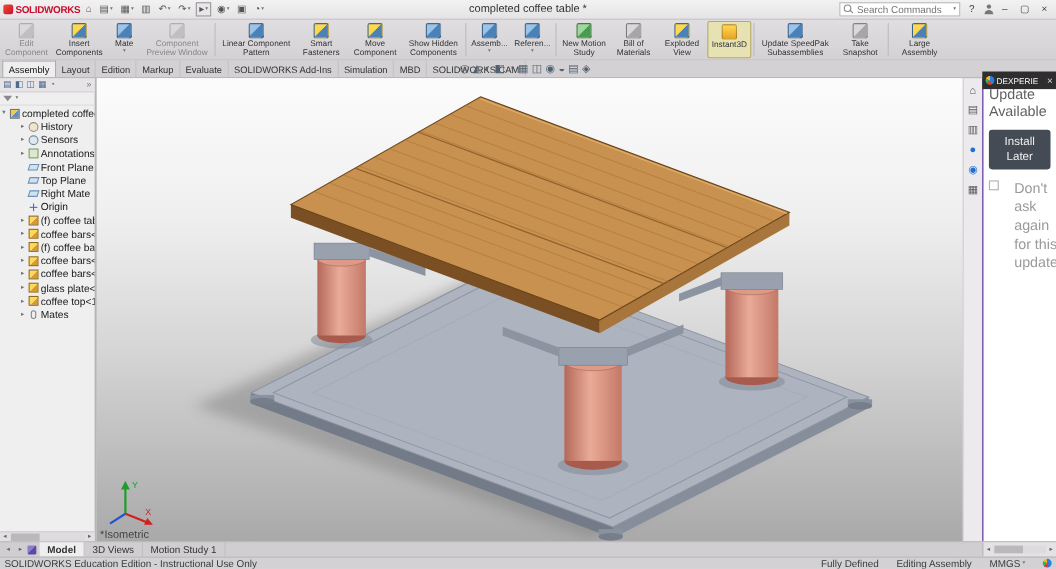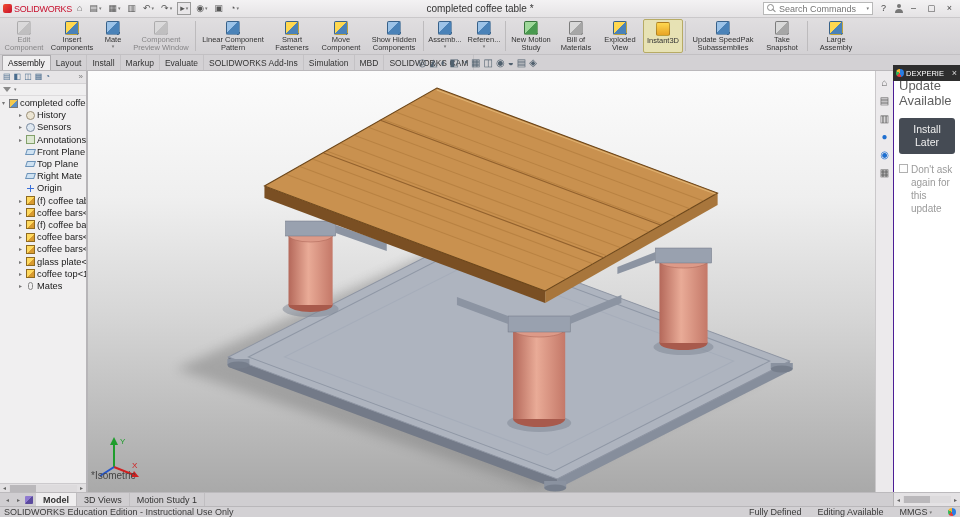--- a/index.html
+++ b/index.html
@@ -3,21 +3,21 @@
 <meta charset="utf-8">
 <style>
 *{margin:0;padding:0;box-sizing:border-box}
 body{width:960px;height:517px;overflow:hidden;font-family:"Liberation Sans",sans-serif;background:#d6d4d7}
 .app{width:960px;height:517px;display:flex;flex-direction:column;position:relative;overflow:hidden;color:#222}
 
 
 .titlebar{height:18px;flex:none;display:flex;align-items:center;gap:3px;padding:0 3px;background:linear-gradient(#f3f2f3,#e5e3e5);border-bottom:1px solid #cac8ca;position:relative}
 .logo{display:flex;align-items:center;gap:2px;flex:none}
 .logo-mark{width:9px;height:9px;border-radius:2px;background:linear-gradient(135deg,#f04e30,#c8102e)}
-.logo-text{font-size:9px;font-weight:normal;color:#c8102e;letter-spacing:-0.3px}
+.logo-text{font-size:9px;font-weight:bold;color:#c8102e;letter-spacing:-0.3px}
 .tb-ico{display:flex;align-items:center;gap:1px;padding:1px 2px;font-size:9px;color:#555;line-height:1}
 .caret{font-size:5px;color:#777;line-height:1}
 .tb-title{position:absolute;left:0;right:0;text-align:center;font-size:10px;color:#333;pointer-events:none}
 .search{margin-left:auto;display:flex;align-items:center;gap:3px;background:#fff;border:1px solid #b8b8b8;height:13px;padding:0 3px;width:110px}
 .search input{border:0;outline:0;background:transparent;flex:1;width:70px;font-size:9px;color:#666;font-family:"Liberation Sans",sans-serif}
 .mag{position:relative;width:9px;height:9px;flex:none}
 .mag::before{content:"";position:absolute;left:0;top:0;width:5px;height:5px;border:1px solid #8a8a8a;border-radius:50%}
 .mag::after{content:"";position:absolute;left:5px;top:6px;width:4px;height:1px;background:#8a8a8a;transform:rotate(45deg)}
 .person{position:relative;width:9px;height:9px}
 .person::before{content:"";position:absolute;left:2.5px;top:0;width:4px;height:4px;border-radius:50%;background:#777}
@@ -69,34 +69,34 @@
 .ti-origin{background:linear-gradient(#3a6fd8,#3a6fd8) center/7px 1.2px no-repeat,linear-gradient(#3a6fd8,#3a6fd8) center/1.2px 7px no-repeat}
 .ti-part{background:linear-gradient(135deg,#ffd95e 0 55%,#d89a2f 55%);border:1px solid #8f6a1f}
 .ti-mate{border:1px solid #888;border-radius:3px;width:5px;height:8px;margin:0 4px 0 2px;background:transparent}
 .lp-scroll{height:9px;flex:none;display:flex;align-items:center;background:#e2e0e2;border-top:1px solid #cccacd}
 .sbtn{width:9px;flex:none;text-align:center;font-size:6px;color:#666;line-height:1}
 .strack{flex:1;height:7px;background:#dddbdd;position:relative}
 .sthumb{position:absolute;left:1px;top:0;width:26px;height:7px;background:#bab8bb}
 
 .viewport{flex:1;min-width:0;position:relative;background:linear-gradient(180deg,#fcfcfc 0%,#efefef 30%,#d6d6d6 58%,#a9a9a9 100%)}
 .model{position:absolute;inset:0;width:100%;height:100%}
-.viewlabel{position:absolute;left:3px;bottom:11px;font-size:10px;color:#444}
+.viewlabel{position:absolute;left:3px;bottom:0;font-size:10px;color:#444}
 .triad{position:absolute;left:8px;bottom:13px}
 
 .sidestrip{width:18px;flex:none;background:#eceaec;border-left:1px solid #cac8ca;display:flex;flex-direction:column;align-items:center;gap:8px;padding-top:7px}
 .ss{font-size:10px;line-height:1;color:#5a5a5a}
 .ss.blue{color:#1f6fd0}
 
 .rightpanel{width:67px;flex:none;background:#fff;border-left:1px solid #4c1d95;padding:8px 5px;display:flex;flex-direction:column;gap:9px;overflow:hidden}
 .rp-title{font-size:13px;color:#5f5f5f;line-height:1.15}
 .rp-body{font-size:10.5px;color:#9a9a9a;line-height:1.3;word-wrap:break-word}
 .btn{border-radius:3px;text-align:center;font-size:10.5px;line-height:1.25;padding:5px 2px}
 .btn.primary{background:#2a78d4;color:#fff}
 .btn.secondary{background:#454b54;color:#f0f0f0}
-.rp-check{display:flex;gap:3px;font-size:10px;color:#9a9a9a;line-height:1.3}
+.rp-check{display:flex;gap:14px;font-size:13px;color:#9a9a9a;line-height:1.3}
 .cbox{width:9px;height:9px;border:1px solid #b0b0b0;background:#fdfdfd;flex:none;margin-top:1px}
 
 
 .bottomtabs{height:14px;flex:none;display:flex;align-items:stretch;background:#d0ced1;border-top:1px solid #bcbabd}
 .bt-arrows{display:flex;align-items:center;gap:2px;padding:0 3px}
 .bt-ico{width:8px;height:8px;background:linear-gradient(135deg,#8f7ad0 0 50%,#5b4a9e 50%);border-radius:1px}
 .btab{display:flex;align-items:center;padding:0 7px;font-size:9px;color:#333;border-right:1px solid #c0bec1}
 .btab.active{background:#efeeef;font-weight:bold}
 .bt-spacer{flex:1}
 .bt-scroll{width:67px;flex:none;display:flex;align-items:center;background:#e4e2e4;border-left:1px solid #b5b3b5}
@@ -241,21 +241,21 @@
     <div class="sep"></div>
     <div class="rbtn" style="width:52px">
         <span class="ri icC"></span>
         <span class="rlabel">Large Assembly Settings</span>
       </div>
   </div>
 
   <div class="tabrow">
     <span class="tab active">Assembly</span>
     <span class="tab">Layout</span>
-    <span class="tab">Install</span>
+    <span class="tab">Edition</span>
     <span class="tab">Markup</span>
     <span class="tab">Evaluate</span>
     <span class="tab">SOLIDWORKS Add-Ins</span>
     <span class="tab">Simulation</span>
     <span class="tab">MBD</span>
     <span class="tab">SOLIDWORKS CAM</span>
 
     <span class="headsup">
       <span class="hu">◎</span>
       <span class="hu">◭</span>
@@ -515,21 +515,21 @@
           <span class="sthumb"></span>
         </span>
       <span class="sbtn">▸</span>
     </span>
   </div>
 
   <div class="statusbar">
     <span>SOLIDWORKS Education Edition - Instructional Use Only</span>
     <span class="sb-spacer"></span>
     <span>Fully Defined</span>
-    <span>Editing Available</span>
+    <span>Editing Assembly</span>
     <span class="units">
       <span>MMGS</span>
       <span class="caret">▾</span>
     </span>
     <span class="compass"></span>
   </div>
 
 </div>
 
 </body></html>

